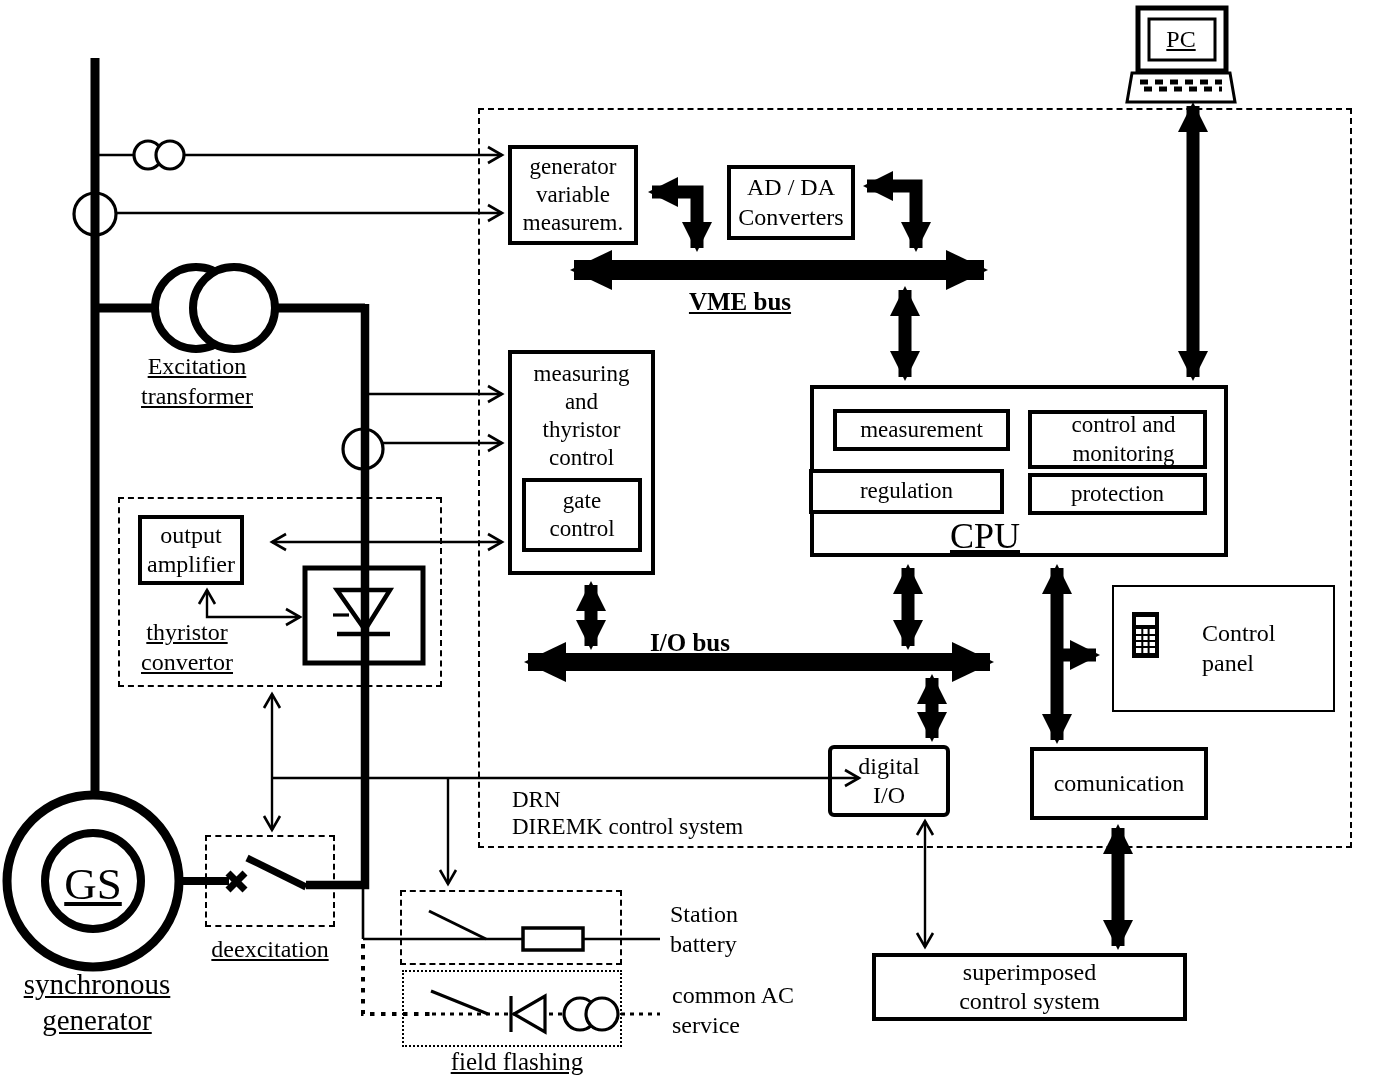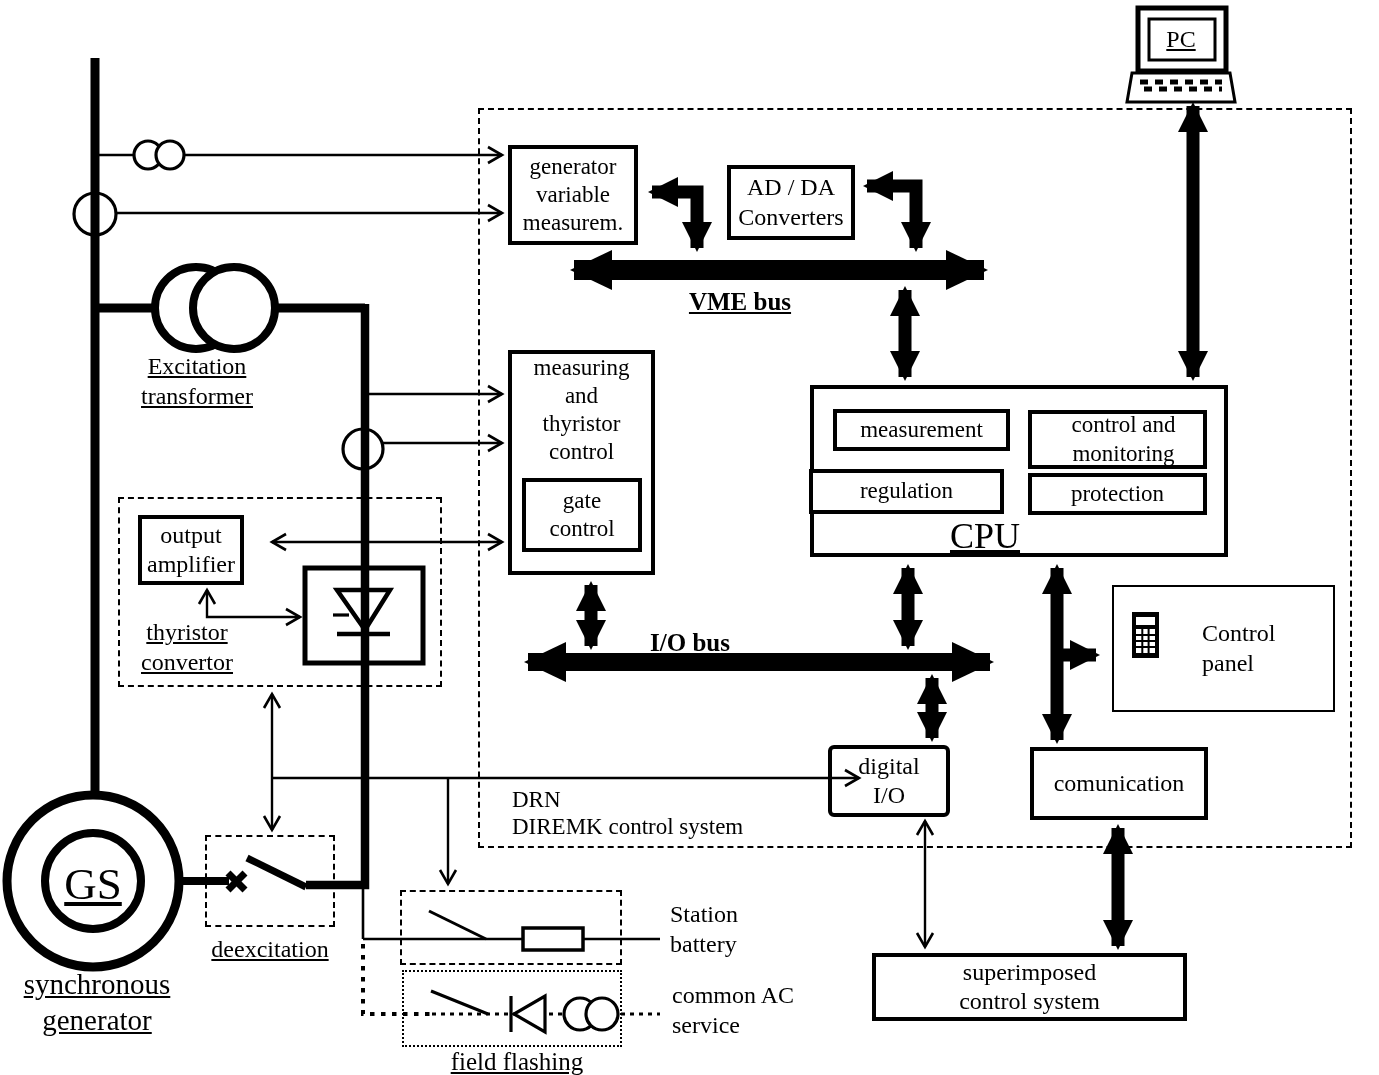--- a/index.html
+++ b/index.html
@@ -30,21 +30,21 @@
     <span class="lbl">generator
 variable
 measurem.</span>
   </div>
 
   <div class="box" style="left:727px;top:145px;width:128px;height:75px;font-size:24px;margin-top:20px;">
     <span class="lbl">AD / DA
 Converters</span>
   </div>
 
-  <div class="box" style="left:508px;top:350px;width:147px;height:225px;font-size:23px;align-items:flex-start;">
+  <div class="box" style="left:508px;top:350px;width:147px;height:225px;font-size:23px;align-items:flex-start;padding-top:6px;">
     <span class="lbl">measuring
 and
 thyristor
 control</span>
   </div>
   <div class="box" style="left:522px;top:478px;width:120px;height:74px;font-size:23px;">
     <span class="lbl">gate
 control</span>
   </div>
 

